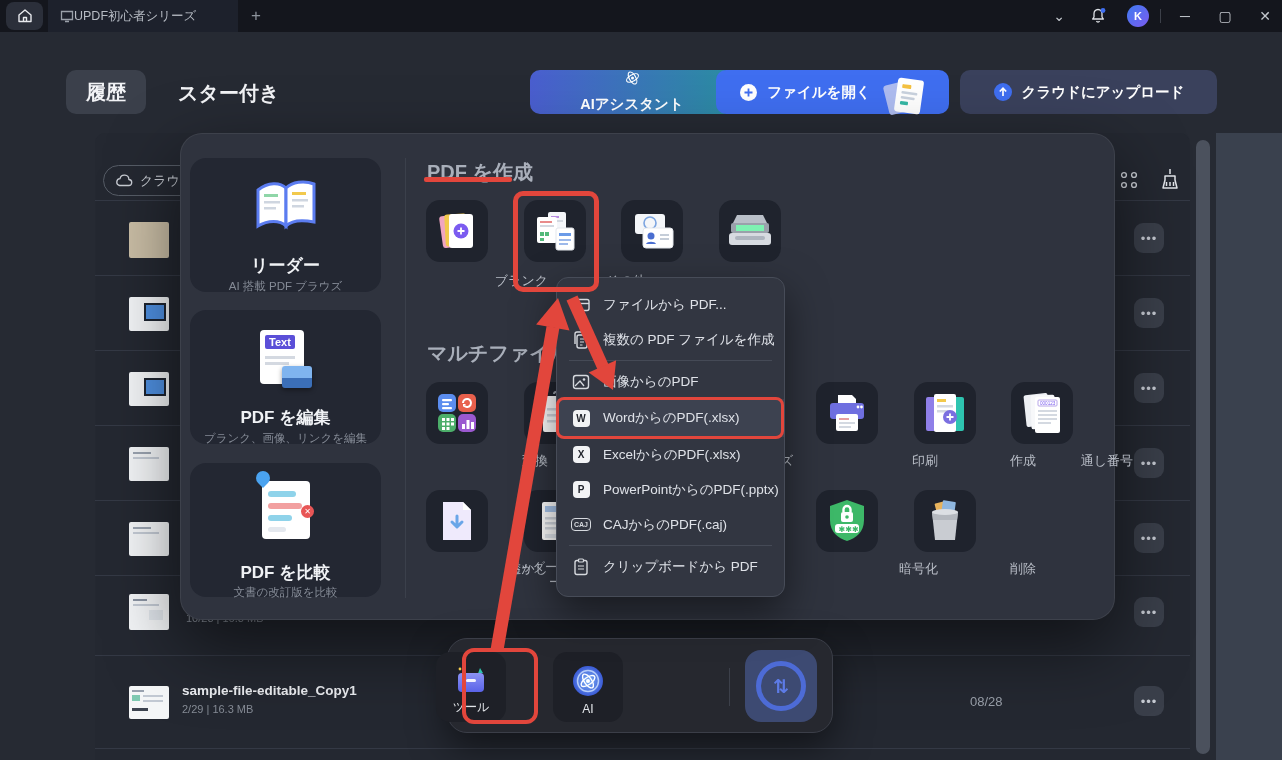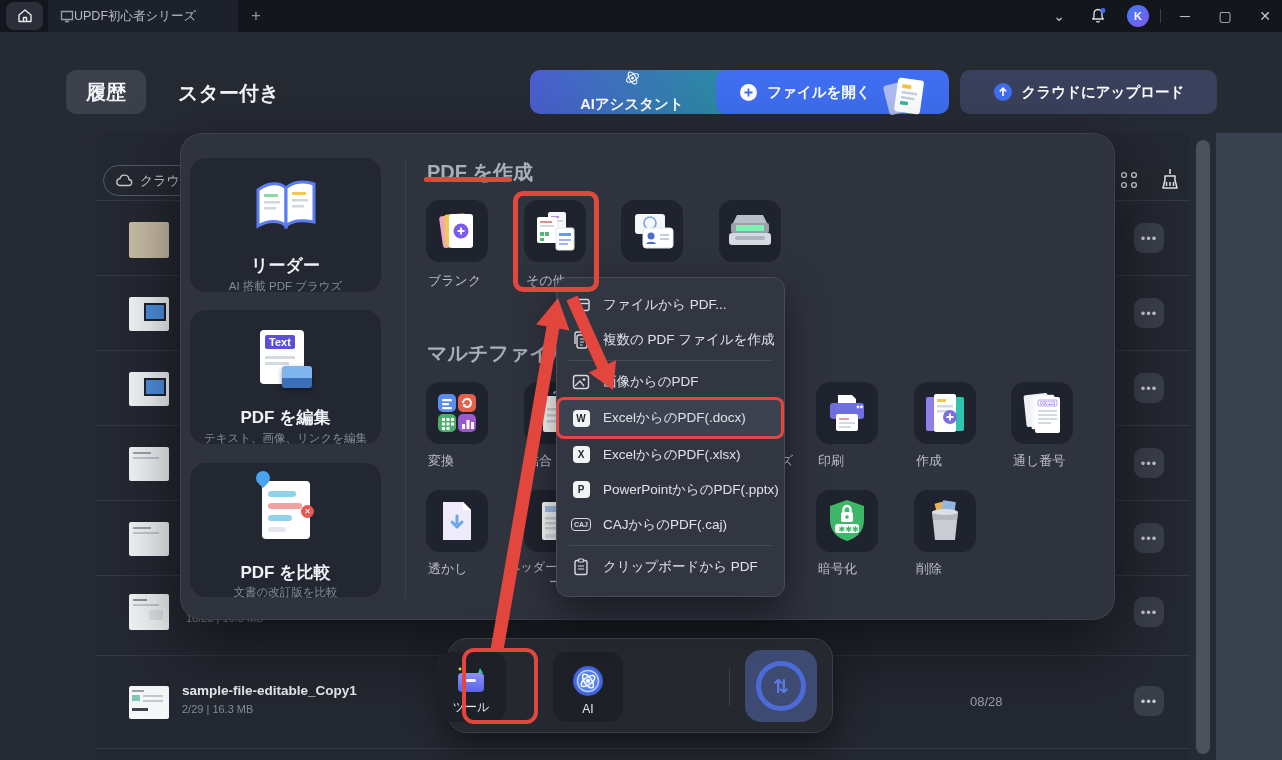--- a/index.html
+++ b/index.html
@@ -30,21 +30,21 @@
   .thumb{left:129px;width:40px;border-radius:2px;}
   .cloud-pill{left:103px;top:165px;height:31px;width:104px;border:1px solid #565c66;border-radius:16px;display:flex;align-items:center;gap:7px;padding:0 11px;color:#c9cdd4;font-size:13px;}
   
   .modal{left:180px;top:133px;width:935px;height:487px;background:#2f333e;border-radius:22px;border:1px solid rgba(255,255,255,.07);box-shadow:0 26px 70px rgba(0,0,0,.55);}
   .mcard{left:190px;width:191px;height:134px;background:#232732;border-radius:16px;}
   .mcard .t{position:absolute;width:100%;text-align:center;color:#f0f2f5;font-size:17px;font-weight:bold;}
   .mcard .s{position:absolute;width:100%;text-align:center;color:#858b96;font-size:11.5px;}
   .vdiv{left:405px;top:158px;width:1px;height:440px;background:#3b404b;}
   .sect-title{color:#a9afba;font-size:20px;font-weight:bold;}
   .tile{width:62px;height:62px;background:#1f232d;border-radius:14px;display:flex;align-items:center;justify-content:center;}
-  .tile-label{width:120px;text-align:left;color:#b9bec7;font-size:13px;}
+  .tile-label{width:120px;text-align:right;color:#b9bec7;font-size:13px;}
   
   .menu{left:556px;top:277px;width:229px;height:320px;background:#323641;border:1px solid #474c58;border-radius:12px;box-shadow:0 16px 40px rgba(0,0,0,.5);padding:9px 0;display:flex;flex-direction:column;}
   .mi{height:35px;display:flex;align-items:center;gap:12px;padding:0 14px;color:#dfe2e8;font-size:13.5px;white-space:nowrap;}
   .mi.hl{height:38px;background:#3d4250;}
   .mi-div{height:1px;background:#454a56;margin:3px 12px;}
   .badge{width:17px;height:17px;background:#f2f3f5;color:#22252d;border-radius:4px;font-size:10px;font-weight:bold;display:flex;align-items:center;justify-content:center;}
   .oicon{flex:0 0 20px;display:flex;align-items:center;justify-content:center;}
   
   .dock{left:447px;top:638px;width:386px;height:95px;background:#26282f;border:1px solid #3b3e48;border-radius:20px;box-shadow:0 14px 36px rgba(0,0,0,.5);}
   .dtile{width:70px;height:70px;background:#1e2027;border-radius:14px;top:652px;display:flex;flex-direction:column;align-items:center;justify-content:flex-end;padding-bottom:6px;gap:4px;}
@@ -221,21 +221,21 @@
     <div class="s" style="top:121px;">AI 搭載 PDF ブラウズ</div>
   </div>
   <div class="abs mcard" style="top:310px;z-index:11;">
     <div class="abs" style="left:70px;top:20px;width:44px;height:54px;background:#fff;border-radius:4px;">
       <div style="position:absolute;left:5px;top:5px;background:#5b4fd8;color:#fff;font-size:11px;font-weight:bold;padding:1px 4px;border-radius:2px;">Text</div>
       <div style="position:absolute;left:5px;top:26px;width:30px;height:2.5px;background:#d4d9e1;"></div>
       <div style="position:absolute;left:5px;top:32px;width:24px;height:2.5px;background:#d4d9e1;"></div>
       <div style="position:absolute;left:22px;top:36px;width:30px;height:22px;border-radius:3px;background:linear-gradient(180deg,#7fb4ef 55%,#3b6fb8 55%);box-shadow:0 2px 5px rgba(0,0,0,.4);"></div>
     </div>
     <div class="t" style="top:96px;">PDF を編集</div>
-    <div class="s" style="top:121px;">テキスト、画像、リンクを編集</div>
+    <div class="s" style="top:121px;">ブランク、画像、リンクを編集</div>
   </div>
   <div class="abs mcard" style="top:463px;z-index:11;">
     <div class="abs" style="left:72px;top:18px;width:48px;height:58px;background:#fff;border-radius:4px;">
       <div style="position:absolute;left:6px;top:10px;width:28px;height:6px;border-radius:3px;background:#8fd3ea;"></div>
       <div style="position:absolute;left:6px;top:22px;width:34px;height:6px;border-radius:3px;background:#f2a0a0;"></div>
       <div style="position:absolute;left:6px;top:34px;width:24px;height:6px;border-radius:3px;background:#8fd3ea;"></div>
       <div style="position:absolute;left:6px;top:46px;width:18px;height:5px;border-radius:3px;background:#e4e8ee;"></div>
       <div style="position:absolute;left:-6px;top:-10px;width:14px;height:14px;border-radius:50% 50% 50% 0;background:#4aa3f0;transform:rotate(-45deg);"></div>
       <div style="position:absolute;right:-4px;top:24px;width:13px;height:13px;border-radius:50%;background:#e85656;color:#fff;font-size:8px;text-align:center;line-height:13px;">✕</div>
     </div>
@@ -459,21 +459,21 @@
             <circle cx="13" cy="7.5" r="1.3" fill="#d6d9de"></circle>
             <path d="M4 14l5-5 4 5" fill="none" stroke="#d6d9de" stroke-width="1.3"></path>
           </svg>
         </span>
       <span>画像からのPDF</span>
     </div>
     <div class="mi hl">
       <span class="oicon">
           <span class="badge">W</span>
         </span>
-      <span>ExcelからのPDF(.docx)</span>
+      <span>WordからのPDF(.xlsx)</span>
     </div>
     <div class="mi">
       <span class="oicon">
           <span class="badge">X</span>
         </span>
       <span>ExcelからのPDF(.xlsx)</span>
     </div>
     <div class="mi">
       <span class="oicon">
           <span class="badge">P</span>

